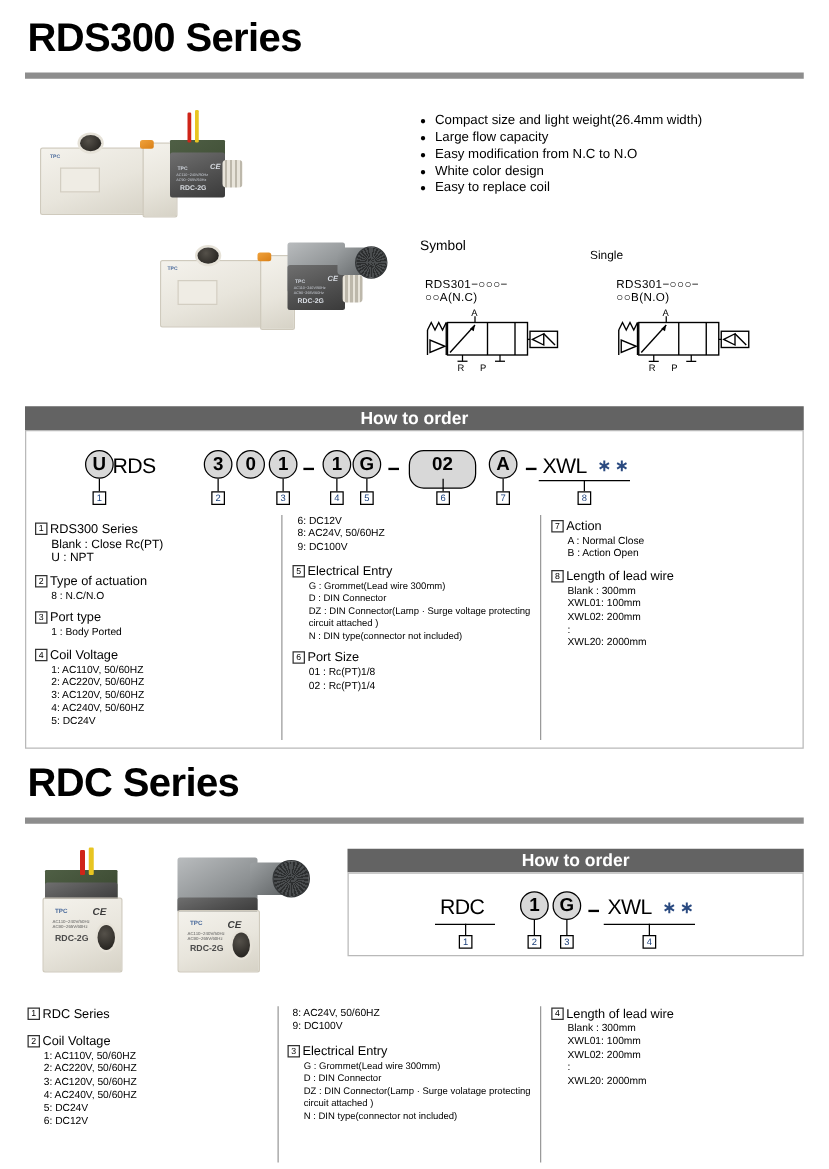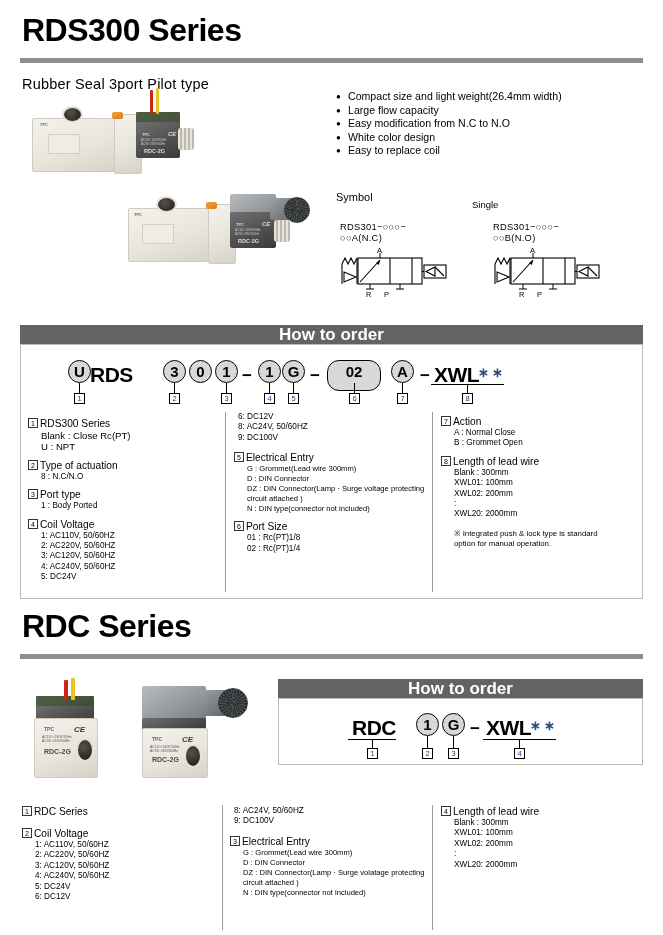--- a/index.html
+++ b/index.html
@@ -46,29 +46,29 @@
     line-height:13.6px;
   }
 
   .sym-label{font-size:11px;}
   .sym-code{font-size:9.3px;line-height:11.5px;white-space:nowrap;letter-spacing:0.3px;}
 
   
   .band{
     background:#636363;
     color:#fff;
-    font-size:17px;
+    font-size:14px;
     font-weight:bold;
     text-align:center;
     line-height:19px;
     height:19px;
   }
   .panel{border:1px solid #b9b9b9;background:#fff;}
   .code-txt{
-    font-size:21px;font-weight:bold;letter-spacing:-0.5px;
+    font-size:17px;font-weight:normal;letter-spacing:-0.5px;
     position:absolute;white-space:nowrap;text-align:center;
   }
   .circ{
     position:absolute;
     width:23px;height:23px;border-radius:50%;
     border:1.6px solid #000;background:#d8d8d8;
     font-size:15px;font-weight:bold;
     text-align:center;line-height:21px;
     box-sizing:border-box;
   }
@@ -194,21 +194,20 @@
   svg{display:block;}
 </style>
 </head>
 <body>
 
 <div class="page">
 
   <div class="series-title" style="position:absolute;left:22px;top:14px;">RDS300 Series</div>
   <div class="rule" style="position:absolute;left:20px;top:58px;width:623px;"></div>
 
-  <div class="subtitle" style="position:absolute;left:22px;top:76px;">Rubber Seal 3port Pilot type</div>
 
   <div class="photo" style="left:20px;top:96px;width:300px;height:200px;">
 
     <div class="valve" style="left:8px;top:8px;width:160px;height:80px;">
       <div class="body-main" style="left:4px;top:14px;width:86px;height:52px;"></div>
       <div class="body-main" style="left:86px;top:10px;width:26px;height:58px;"></div>
       <div class="port-hole" style="left:36px;top:4px;width:17px;height:13px;"></div>
       <div class="label-strip" style="left:20px;top:30px;width:30px;height:18px;"></div>
       <div class="brandmark" style="left:12px;top:18px;">TPC</div>
       <div class="knob" style="left:84px;top:8px;width:11px;height:7px;"></div>
@@ -429,35 +428,31 @@
       <div class="lg-sub sm">02 : Rc(PT)1/4</div>
     </div>
   </div>
 
   <div class="legend-col" style="left:441px;top:416px;width:200px;">
     <div class="lg-item">
       <div class="lg-head">
         <span class="bx">7</span><span>Action</span>
       </div>
       <div class="lg-sub sm">A : Normal Close</div>
-      <div class="lg-sub sm">B : Grommet Open</div>
+      <div class="lg-sub sm">B : Action Open</div>
     </div>
     <div class="lg-item" style="margin-top:6px;">
       <div class="lg-head">
         <span class="bx">8</span><span>Length of lead wire</span>
       </div>
       <div class="lg-sub sm">Blank  : 300mm</div>
       <div class="lg-sub sm">XWL01: 100mm</div>
       <div class="lg-sub sm">XWL02: 200mm</div>
       <div class="lg-sub sm">            :</div>
       <div class="lg-sub sm">XWL20: 2000mm</div>
-    </div>
-    <div style="margin-top:9px;">
-      <div class="lg-note">※ Integrated push &amp; lock type is standard</div>
-      <div class="lg-note">    option for manual operation.</div>
     </div>
   </div>
 
   <div class="series-title" style="position:absolute;left:22px;top:610px;">RDC Series</div>
   <div class="rule" style="position:absolute;left:20px;top:654px;width:623px;"></div>
 
   <div class="photo" style="left:14px;top:680px;width:280px;height:110px;">
 
     <div class="valve" style="left:12px;top:14px;width:90px;height:80px;">
       <div class="coil-green" style="left:10px;top:2px;width:58px;height:24px;"></div>

